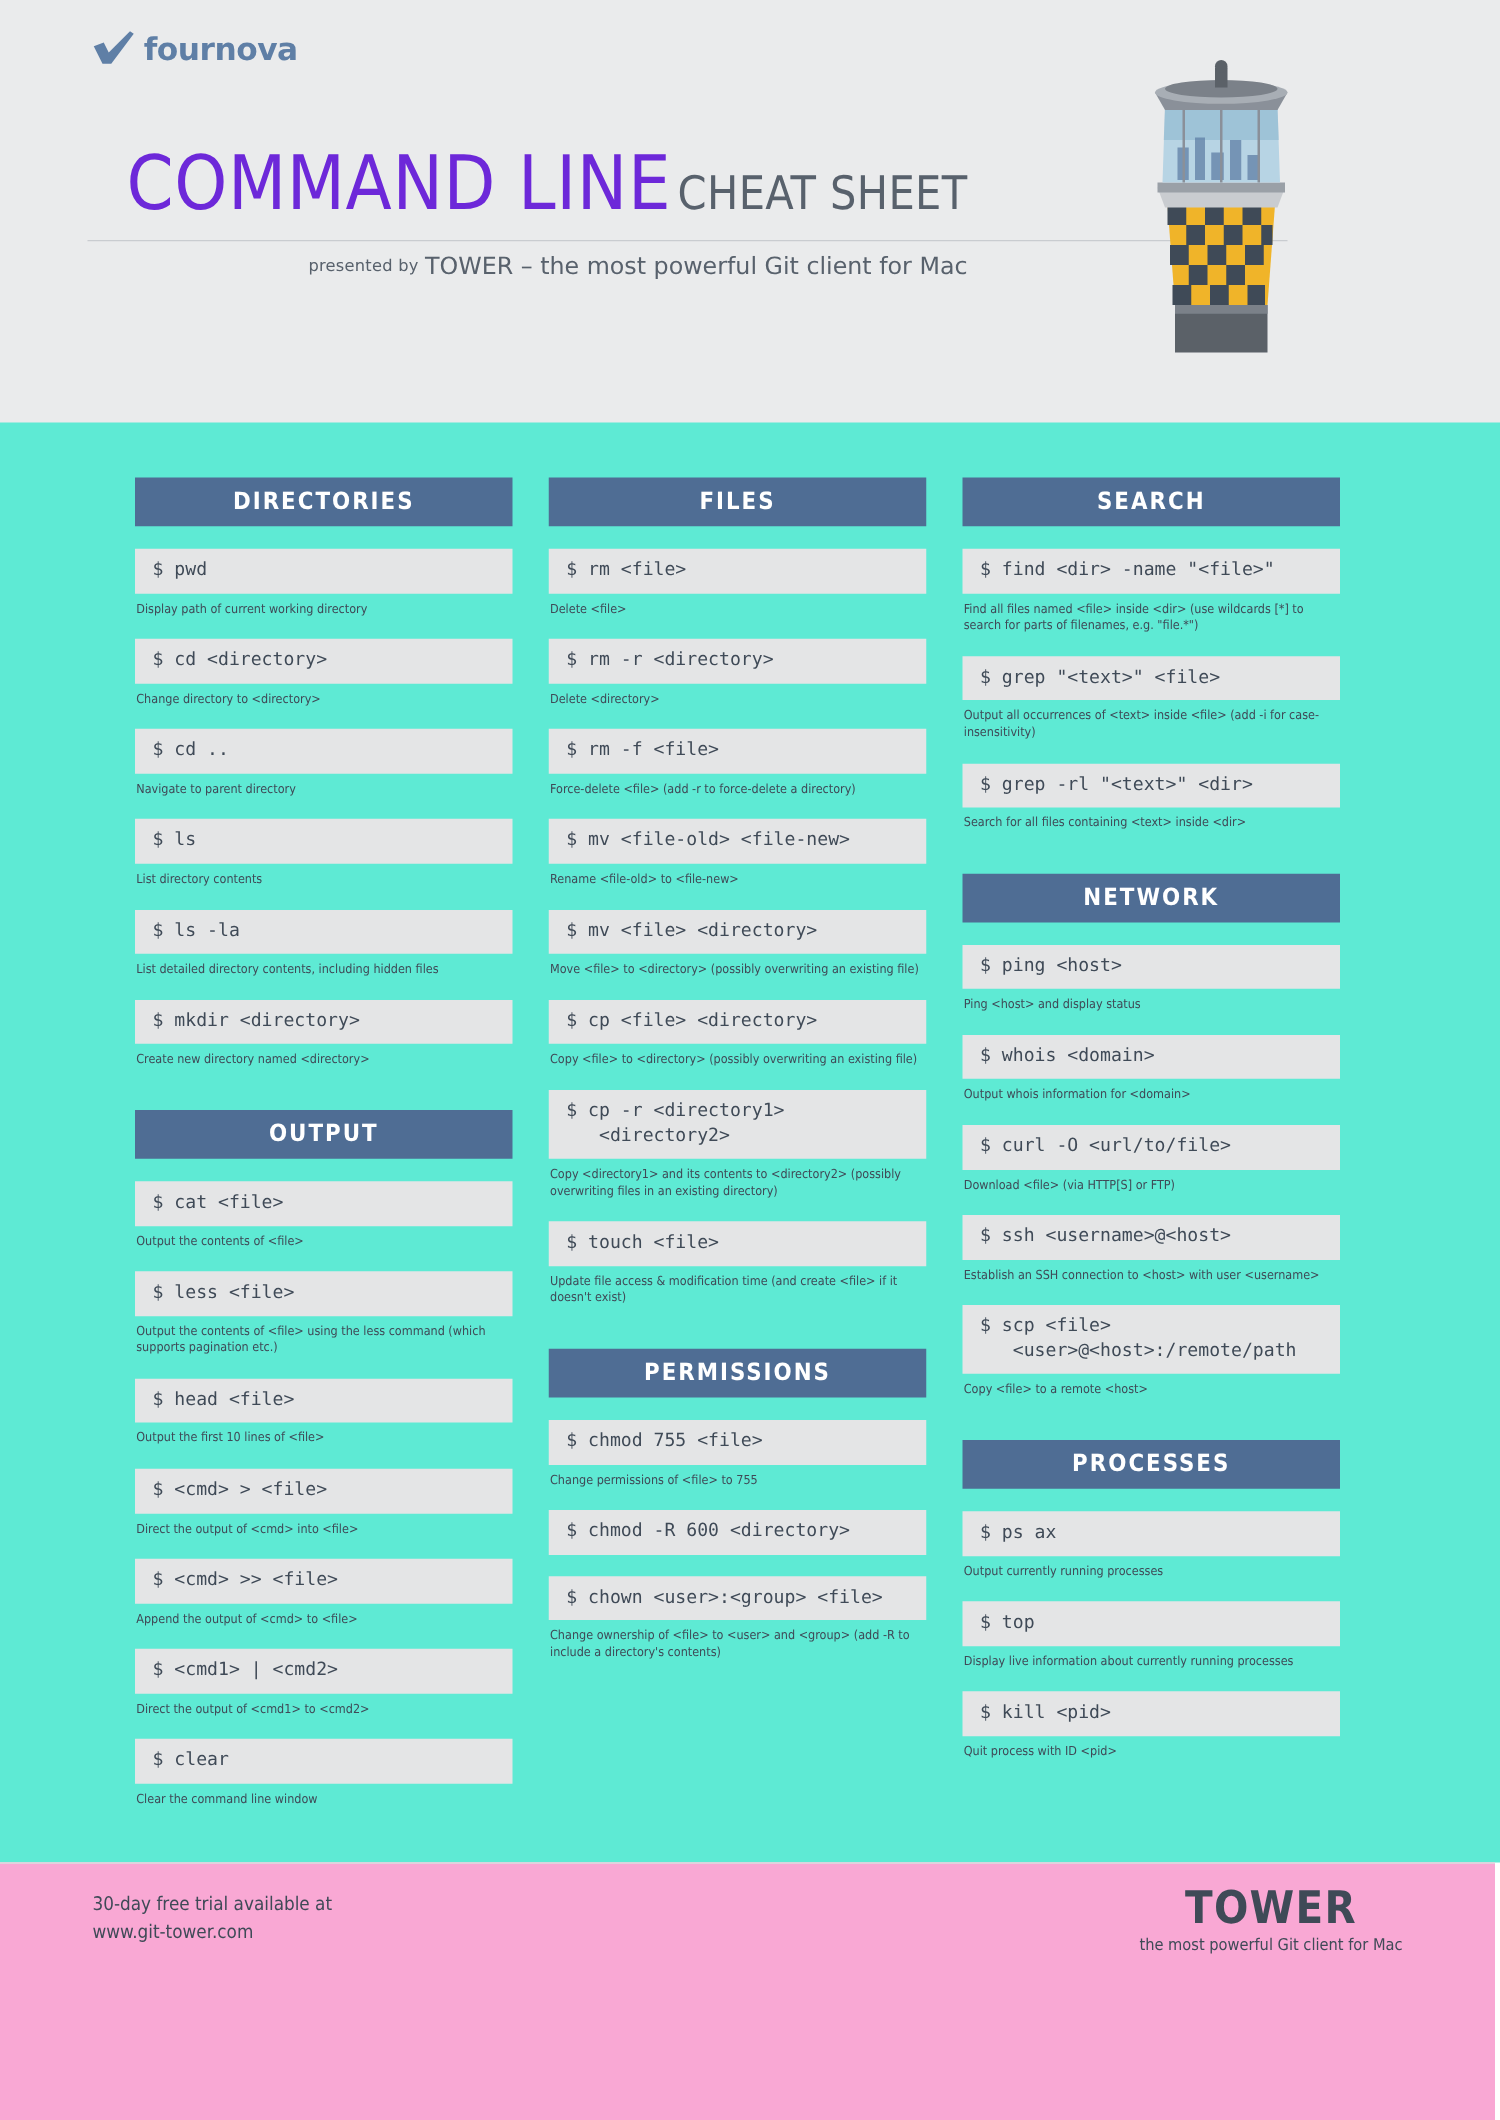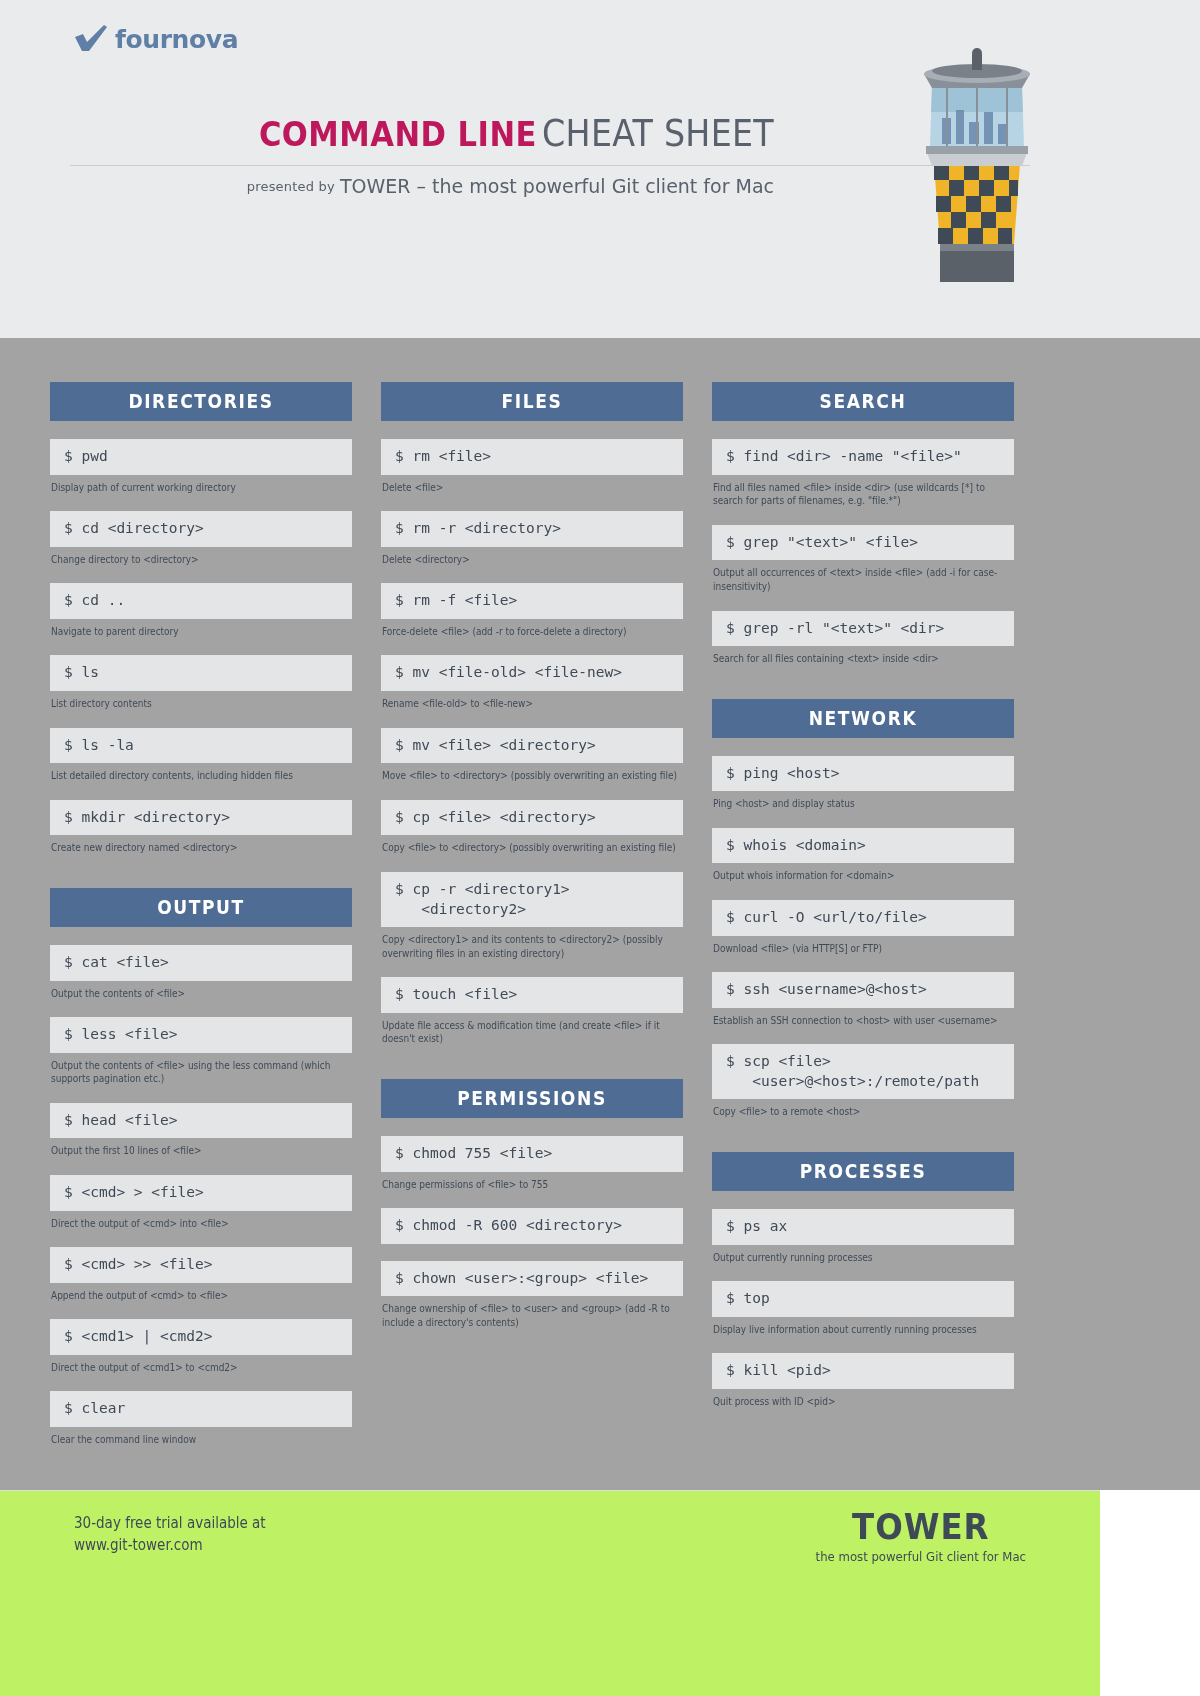--- a/index.html
+++ b/index.html
@@ -49,23 +49,23 @@
     left: 70px;
     top: 112px;
     width: 960px;
   }
   .title-line {
     text-align: right;
     padding-right: 256px;
     white-space: nowrap;
   }
   .title-main {
-    font-size: 34px;
-    font-weight: bold;
-    color: #be185d;
+    font-size: 60px;
+    font-weight: normal;
+    color: #6d28d9;
     letter-spacing: 0.5px;
     font-family: "DejaVu Sans Condensed","Liberation Sans", sans-serif;
   }
   .title-sub {
     font-size: 37px;
     font-weight: normal;
     color: #58616c;
     letter-spacing: 0.3px;
     font-family: "DejaVu Sans Condensed","Liberation Sans", sans-serif;
   }
@@ -98,22 +98,22 @@
     height: 238px;
   }
 
   
   .content {
     position: absolute;
     top: 338px;
     left: 0;
     width: 1200px;
     height: 1152px;
-    background: #a3a3a3;
-    padding: 44px 74px 0 50px;
+    background: #5eead4;
+    padding: 44px 74px 0 108px;
     display: flex;
     gap: 29px;
   }
   .col { width: 302px; }
 
   .sec-header {
     background: #4f6d94;
     color: #ffffff;
     font-size: 19px;
     font-weight: bold;
@@ -142,23 +142,23 @@
     line-height: 1.36;
     padding: 6px 1px 0 1px;
     font-family: "DejaVu Sans Condensed","Liberation Sans", sans-serif;
   }
 
   
   .footer {
     position: absolute;
     top: 1490px;
     left: 0;
-    width: 1100px;
+    width: 1196px;
     height: 206px;
-    background: #bef264;
+    background: #f9a8d4;
     border-top: 1px solid #dcdee0;
   }
   .footer-left {
     position: absolute;
     left: 74px;
     top: 22px;
     color: #3f4a57;
     font-size: 15px;
     line-height: 1.45;
     font-family: "DejaVu Sans Condensed","Liberation Sans", sans-serif;

